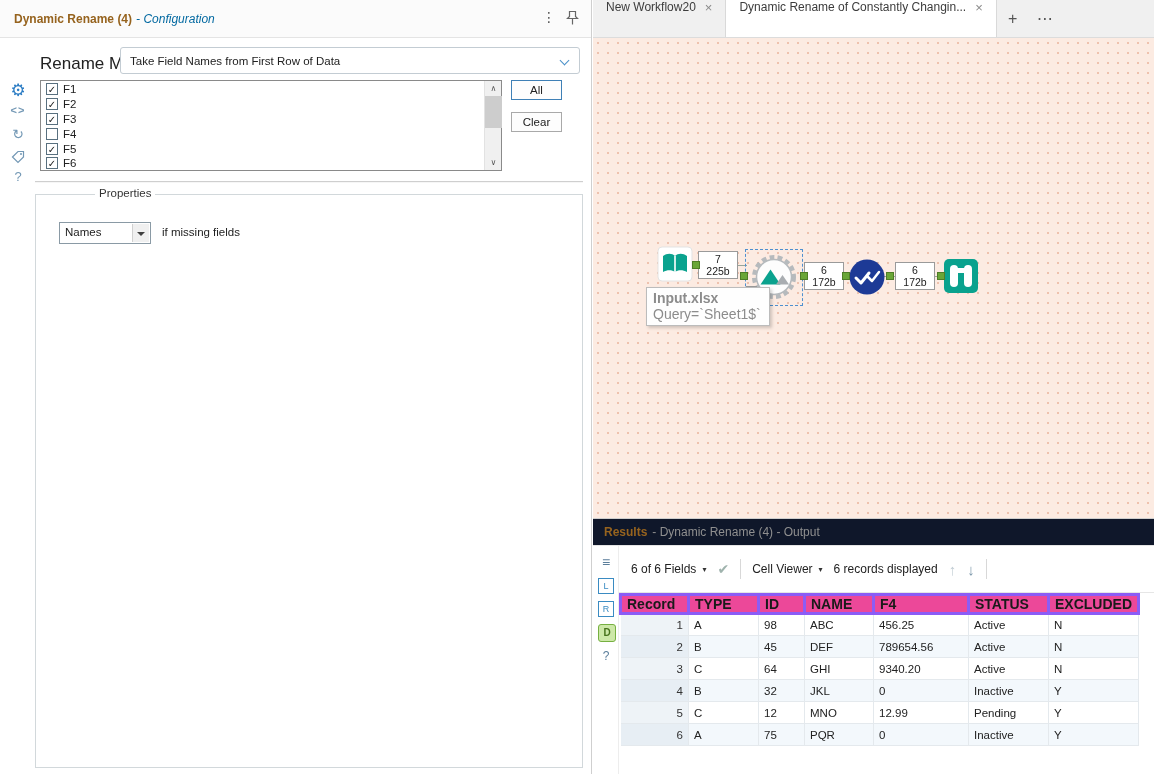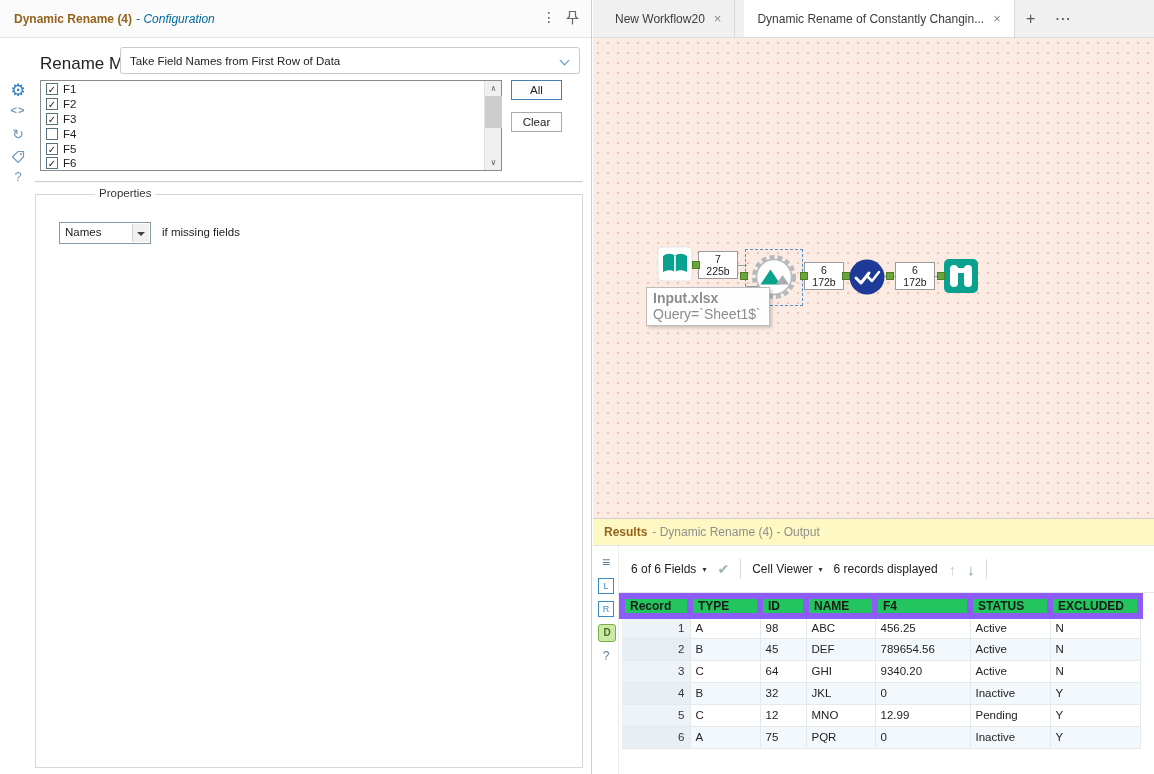--- a/index.html
+++ b/index.html
@@ -45,38 +45,38 @@
   .properties-box { position:absolute; left:35px; top:194px; width:548px; height:574px; border:1px solid #d2d8db; }
   .properties-label { position:absolute; left:11px; top:-8px; background:#fff; padding:0 4px; font-size:11.5px; color:#333;margin-left:48px; }
   .warn-select { position:absolute; left:23px; top:27px; width:92px; height:22px; border:1px solid #8a9aa5; background:#fff; font-size:11.5px; cursor:pointer; }
   .warn-value { position:absolute; left:5px; top:3px; }
   .warn-arrow-zone { position:absolute; right:1px; top:1px; bottom:1px; width:17px; background:#f0f0f0; border-left:1px solid #d0d0d0; }
   .warn-arrow-zone::after { content:""; position:absolute; left:4px; top:8px; border-left:4px solid transparent; border-right:4px solid transparent; border-top:4px solid #404040; }
   .warn-suffix { position:absolute; left:126px; top:31px; font-size:11.5px; color:#222; }
 
   
   .tabbar { position:absolute; left:593px; top:0; width:561px; height:38px; background:#f0f0f0; border-bottom:1px solid #dcdcdc; display:flex; }
-  .tab { display:flex; align-items:center; gap:9px; padding:0 13px; border-right:1px solid #d9d9d9; font-size:12px; color:#3c3c3c; cursor:pointer; white-space:nowrap;margin-left:9px; }
+  .tab { display:flex; align-items:flex-start; gap:9px; padding:0 13px; border-right:1px solid #d9d9d9; font-size:12px; color:#3c3c3c; cursor:pointer; white-space:nowrap; }
   .tab.active { background:#fff; }
   .tab-close { color:#8a8a8a; font-size:13px; cursor:pointer; }
   .tabbar-btn { width:32px; display:flex; align-items:center; justify-content:center; color:#555; font-size:16px; cursor:pointer; }
 
   
   .canvas { position:absolute; left:593px; top:38px; width:561px; height:480px; background-color:#fcebe2; background-image:radial-gradient(#eec2ae 1px, transparent 1.2px); background-size:10px 10px; overflow:hidden; }
   .conn-line { position:absolute; height:1px; background:#98a59a; z-index:1; }
   .tool { position:absolute; z-index:2; cursor:pointer; }
   .selection-box { position:absolute; left:152px; top:211px; width:58px; height:57px; border:1px dashed #4f90cf; z-index:1; }
   .conn-badge { position:absolute; width:40px; background:#fff; border:1px solid #9a9a9a; text-align:center; font-size:10.5px; line-height:12px; padding:1px 0; color:#222; z-index:2; }
   .anchor { position:absolute; width:8px; height:8px; background:#6aa637; border:1px solid #4e7d27; z-index:3; cursor:pointer; }
   .anchor-r-box { position:absolute; left:153px; top:248px; width:11px; height:11px; background:#fff; border:1px solid #9a9a9a; font-size:7px; line-height:10px; text-align:center; color:#555; z-index:3; }
   .canvas-tooltip { position:absolute; left:53px; top:249px; width:124px; background:#fefefe; border:1px solid #bcbcbc; box-shadow:2px 2px 3px rgba(0,0,0,.18); font-size:14px; color:#8c8c8c; padding:2px 6px 3px; z-index:4; }
   .canvas-tooltip .t1 { font-weight:bold; }
 
   
-  .results-header { position:absolute; left:593px; top:518px; width:561px; height:28px; background:#fef9c3; border-top:1px solid #cfcfcf; border-bottom:1px solid #e5e5e5; display:flex; align-items:center; padding-left:11px; }
+  .results-header { position:absolute; left:593px; top:518px; width:561px; height:28px; background:#0f172a; border-top:1px solid #cfcfcf; border-bottom:1px solid #e5e5e5; display:flex; align-items:center; padding-left:11px; }
   .results-title { font-size:12px; font-weight:bold; color:#96631e; }
   .results-subtitle { font-weight:normal; color:#8f8f8f; margin-left:5px; font-size:12px; }
 
   .results-body { position:absolute; left:593px; top:546px; width:561px; height:228px; background:#fff; }
   .results-strip { position:absolute; left:0; top:0; width:26px; height:100%; border-right:1px solid #ededed; }
   .rstrip-icon { position:absolute; left:0; width:26px; text-align:center; color:#5b7e9b; cursor:pointer; }
   .rstrip-icon.list { top:8px; font-size:14px; }
   .anchor-btn { position:absolute; left:5px; width:16px; height:16px; border:1px solid #3a8bc2; color:#3a8bc2; font-size:9px; line-height:14px; text-align:center; background:#fff; cursor:pointer; }
   .anchor-btn.l { top:32px; } .anchor-btn.r { top:55px; }
   .anchor-btn.d { top:78px; width:18px; height:18px; background:#cde8a8; border:1px solid #76b041; color:#47721c; font-weight:bold; font-size:10px; line-height:16px; border-radius:3px; }
@@ -86,21 +86,21 @@
   .tb-item { display:flex; align-items:center; gap:6px; font-size:12px; color:#222; cursor:pointer; }
   .dd-arrow { font-size:8px; color:#333; }
   .tb-check { font-size:14px; color:#9fb3ad; }
   .tb-divider { width:1px; height:20px; background:#d8d8d8; }
   .tb-text { font-size:12px; color:#222; }
   .tb-arrow { font-size:15px; cursor:pointer; }
   .tb-arrow.up { color:#c2cdd4; } .tb-arrow.down { color:#7d98ab; }
 
   .results-table-wrap { position:absolute; left:26px; top:47px; }
   .results-table { border-collapse:collapse; table-layout:fixed; width:518px; font-size:11.5px; }
-  .results-table th { background:#22c55e; border:6px solid #8b5cf6; height:19px; text-align:left; padding:0 5px; font-size:12px; font-weight:bold; color:#1a1a1a; }
+  .results-table th { background:#ec4899; border:3px solid #8b5cf6; height:19px; text-align:left; padding:0 5px; font-size:14px; font-weight:bold; color:#1a1a1a; }
   .results-table td { border-right:1px solid #e4e9ed; border-bottom:1px solid #e4e9ed; height:22px; padding:0 5px; background:#fff; }
   .results-table tbody tr:nth-child(even) td { background:#f3f8fc; }
   .results-table td.record-col { text-align:right; background:#eef3f7; color:#333; }
   .results-table tbody tr:nth-child(even) td.record-col { background:#e7eef4; }
 </style>
 </head>
 <body>
 
 <div class="app">
 

